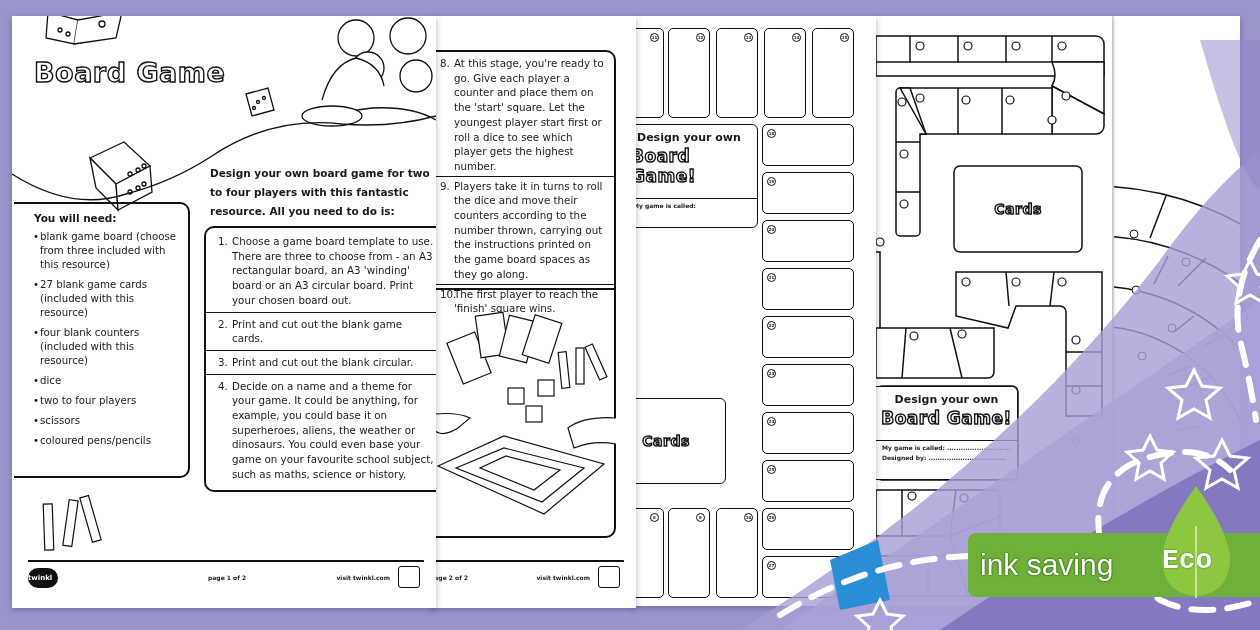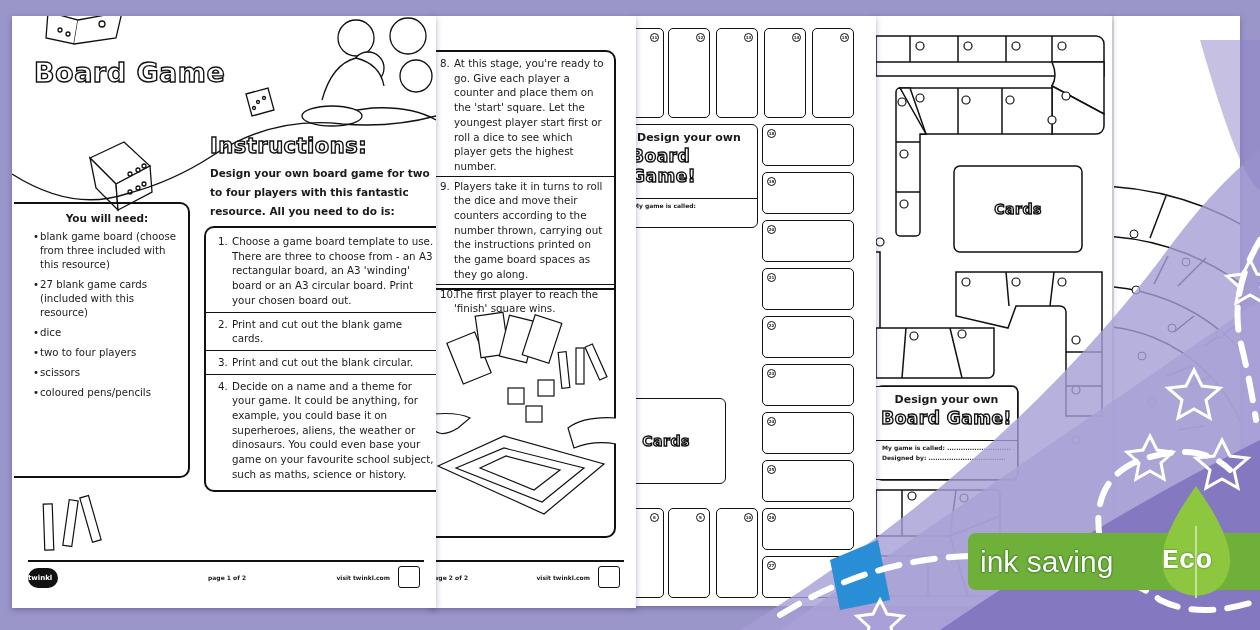--- a/index.html
+++ b/index.html
@@ -16,21 +16,21 @@
   #p4 { left: 872px; top: 16px; width: 240px; height: 590px; z-index: 1; border-left: 4px solid #e6e6e6; }
   #p5 { left: 1110px; top: 16px; width: 130px; height: 590px; z-index: 0; border-left: 4px solid #e6e6e6; }
 
   .outline-title { font-family: "DejaVu Sans", sans-serif; font-weight: bold; color: #fff;
     -webkit-text-stroke: 1.4px #111; letter-spacing: 0.5px; }
   .title1 { position: absolute; left: 22px; top: 38px; font-size: 27px; line-height: 38px; }
   .instr-heading { position: absolute; left: 198px; top: 118px; font-size: 21px; }
   .intro { position: absolute; left: 198px; top: 148px; width: 220px; font-size: 10.5px; font-weight: bold; line-height: 19px; }
 
   .needs-box { position: absolute; left: 2px; top: 186px; width: 176px; height: 276px; border: 2px solid #111; border-left: none; border-radius: 0 10px 10px 0; padding: 8px 8px 0 20px; }
-  .needs-title { font-size: 10.5px; font-weight: bold; margin-bottom: 6px; text-align: center; }
+  .needs-title { font-size: 10.5px; font-weight: bold; margin-bottom: 6px; }
   .needs-list { list-style: none; font-size: 10.2px; line-height: 14px; }
   .needs-list li { position: relative; margin-bottom: 6px; padding-left: 6px; }
   .needs-list li::before { content: "•"; position: absolute; left: -1px; }
 
   .steps-box { position: absolute; left: 192px; top: 210px; width: 240px; height: 266px; border: 2px solid #111; border-right: none; border-radius: 10px 0 0 10px; }
   .step { border-bottom: 1.5px solid #111; padding: 4px 8px 4px 12px; display: flex; font-size: 10.3px; line-height: 14.7px; }
   .step:last-child { border-bottom: none; }
   .step-num { width: 14px; flex: none; }
 
   .footer { position: absolute; left: 16px; right: 12px; bottom: 16px; height: 32px; border-top: 2px solid #111; }
@@ -51,21 +51,21 @@
   .card-v .num { right: 4px; top: 4px; }
   .card-h .num { left: 4px; top: 4px; }
   .design-box { position: absolute; border: 1.5px solid #111; border-radius: 6px; background:#fff; }
   .design-top { font-size: 11px; font-weight: bold; text-align: center; padding-top: 6px; }
   .design-game { font-size: 17px; text-align: center; padding: 2px 0 12px; border-bottom: 1.5px solid #111; }
   .design-line { font-size: 6px; font-weight: bold; padding: 3px 6px 0; white-space: nowrap; }
   .cards-box { position: absolute; border: 1.5px solid #111; border-radius: 6px; display:flex; align-items:center; justify-content:center; font-size: 14px; }
 
   .overlay-svg { position: absolute; inset: 0; z-index: 10; pointer-events: none; }
 
-  .eco-banner { position: absolute; left: 968px; top: 533px; width: 292px; height: 57px; background: #6fb03a; border-radius: 8px 0 0 8px; z-index: 12; display: flex; align-items: center; padding-left: 12px; }
+  .eco-banner { position: absolute; left: 968px; top: 533px; width: 292px; height: 64px; background: #6fb03a; border-radius: 8px 0 0 8px; z-index: 12; display: flex; align-items: center; padding-left: 12px; }
   .eco-text { color: #fff; font-size: 30px; font-weight: normal; font-family: "Liberation Sans", sans-serif; text-shadow: 0 0 2px #2d6a10, 0 0 2px #2d6a10; }
   .eco-drop { position: absolute; left: 1160px; top: 486px; width: 72px; height: 112px; z-index: 13; }
   .eco-label { position: absolute; left: 1162px; top: 545px; z-index: 14; color: #fff; font-size: 28px; font-weight: bold; font-family: Liberation Mono, monospace; text-shadow: 0 0 2px #2d6a10; text-align: right; }
 </style>
 </head>
 <body>
 
 <div class="stage">
 
   <div class="page" id="p5">
@@ -328,28 +328,28 @@
       <g fill="#fff" stroke="#111" stroke-width="1.2">
         <rect x="32" y="488" width="9" height="46" transform="rotate(-2 36 511)"></rect>
         <rect x="54" y="484" width="9" height="46" transform="rotate(8 58 507)"></rect>
         <rect x="74" y="480" width="9" height="46" transform="rotate(-16 78 503)"></rect>
       </g>
     </svg>
 
     <div class="title1 outline-title">
       <div>Board Game</div>
     </div>
-    <div class="instr-heading outline-title">Instructions:</div>
     <div class="intro">Design your own board game for two to four players with this fantastic resource. All you need to do is:</div>
 
     <div class="needs-box">
       <div class="needs-title">You will need:</div>
       <ul class="needs-list">
         <li>blank game board (choose from three included with this resource)</li>
         <li>27 blank game cards (included with this resource)</li>
+        <li>four blank counters (included with this resource)</li>
         <li>dice</li>
         <li>two to four players</li>
         <li>scissors</li>
         <li>coloured pens/pencils</li>
       </ul>
     </div>
 
     <div class="steps-box">
       <div class="step" style="padding-top:6px">
         <span class="step-num">1.</span>

